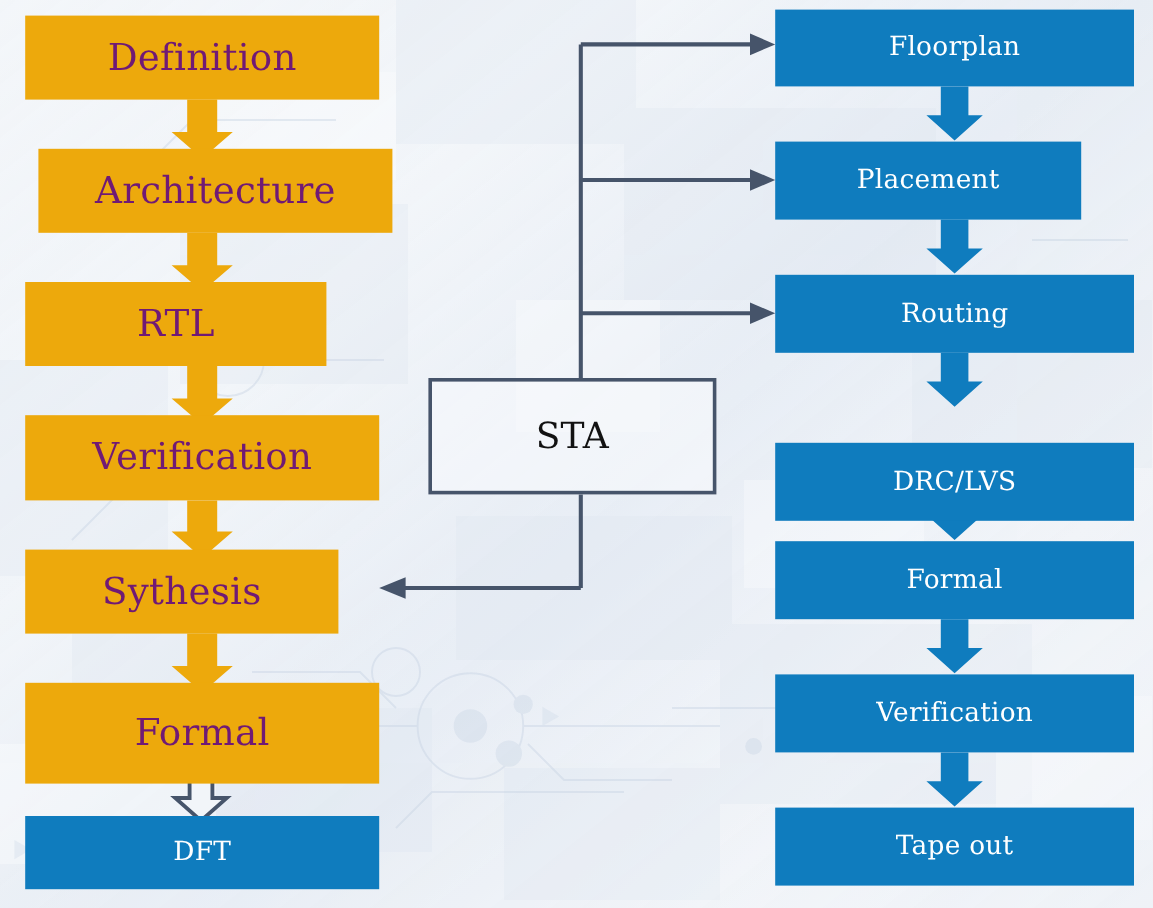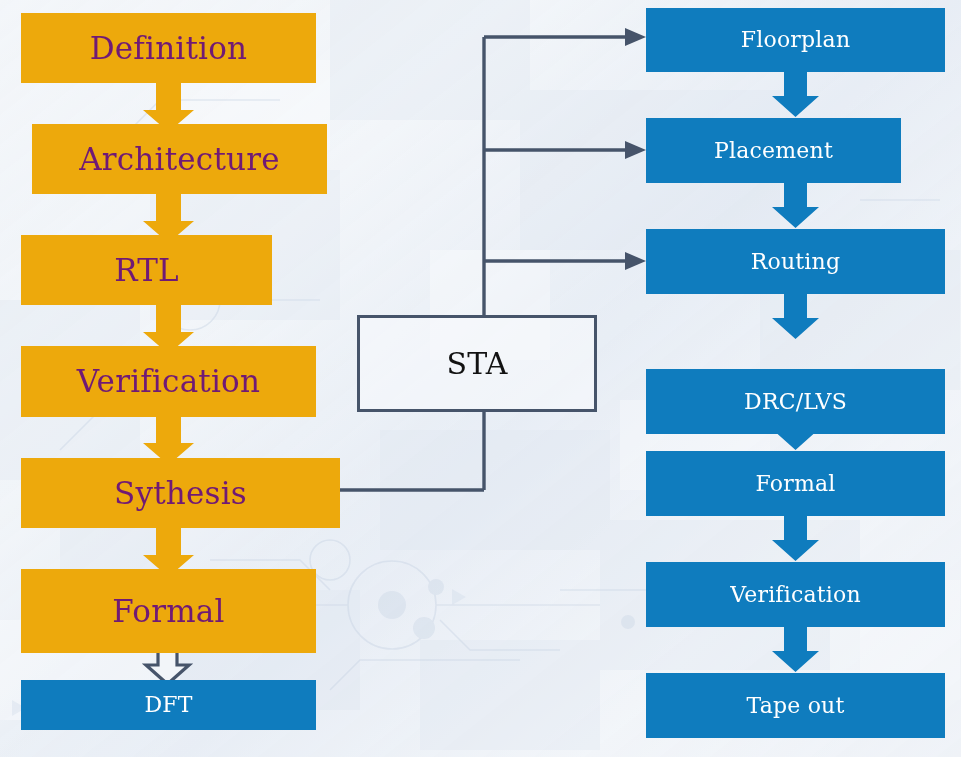--- a/index.html
+++ b/index.html
@@ -178,23 +178,23 @@
 
       <polygon points="316,490 338,481 338,499"></polygon>
     </g>
   </svg>
 
   <div id="nodes-root">
       <div class="node orange" style="left: 21px; top: 13px; width: 295px; height: 70px;">Definition</div>
       <div class="node orange" style="left: 32px; top: 124px; width: 295px; height: 70px;">Architecture</div>
       <div class="node orange" style="left: 21px; top: 235px; width: 251px; height: 70px;">RTL</div>
       <div class="node orange" style="left: 21px; top: 346px; width: 295px; height: 71px;">Verification</div>
-      <div class="node orange" style="left: 21px; top: 458px; width: 319px; height: 70px;">Sythesis</div>
+      <div class="node orange" style="left: 21px; top: 458px; width: 261px; height: 70px;">Sythesis</div>
       <div class="node orange" style="left: 21px; top: 569px; width: 295px; height: 84px;">Formal</div>
-      <div class="node blue" style="left: 21px; top: 680px; width: 295px; height: 50px;">DFT</div>
+      <div class="node blue" style="left: 21px; top: 680px; width: 295px; height: 61px;">DFT</div>
       <div class="node blue" style="left: 646px; top: 8px; width: 299px; height: 64px;">Floorplan</div>
       <div class="node blue" style="left: 646px; top: 118px; width: 255px; height: 65px;">Placement</div>
       <div class="node blue" style="left: 646px; top: 229px; width: 299px; height: 65px; text-align: right;">Routing</div>
       <div class="node blue" style="left: 646px; top: 340px; width: 299px; height: 65px; margin-top: 29px;">DRC/LVS</div>
       <div class="node blue" style="left: 646px; top: 451px; width: 299px; height: 65px;">Formal</div>
       <div class="node blue" style="left: 646px; top: 562px; width: 299px; height: 65px;">Verification</div>
       <div class="node blue" style="left: 646px; top: 673px; width: 299px; height: 65px;">Tape out</div>
       <div class="node outline" style="left: 357px; top: 315px; width: 240px; height: 97px;">STA</div>
     </div>
 

